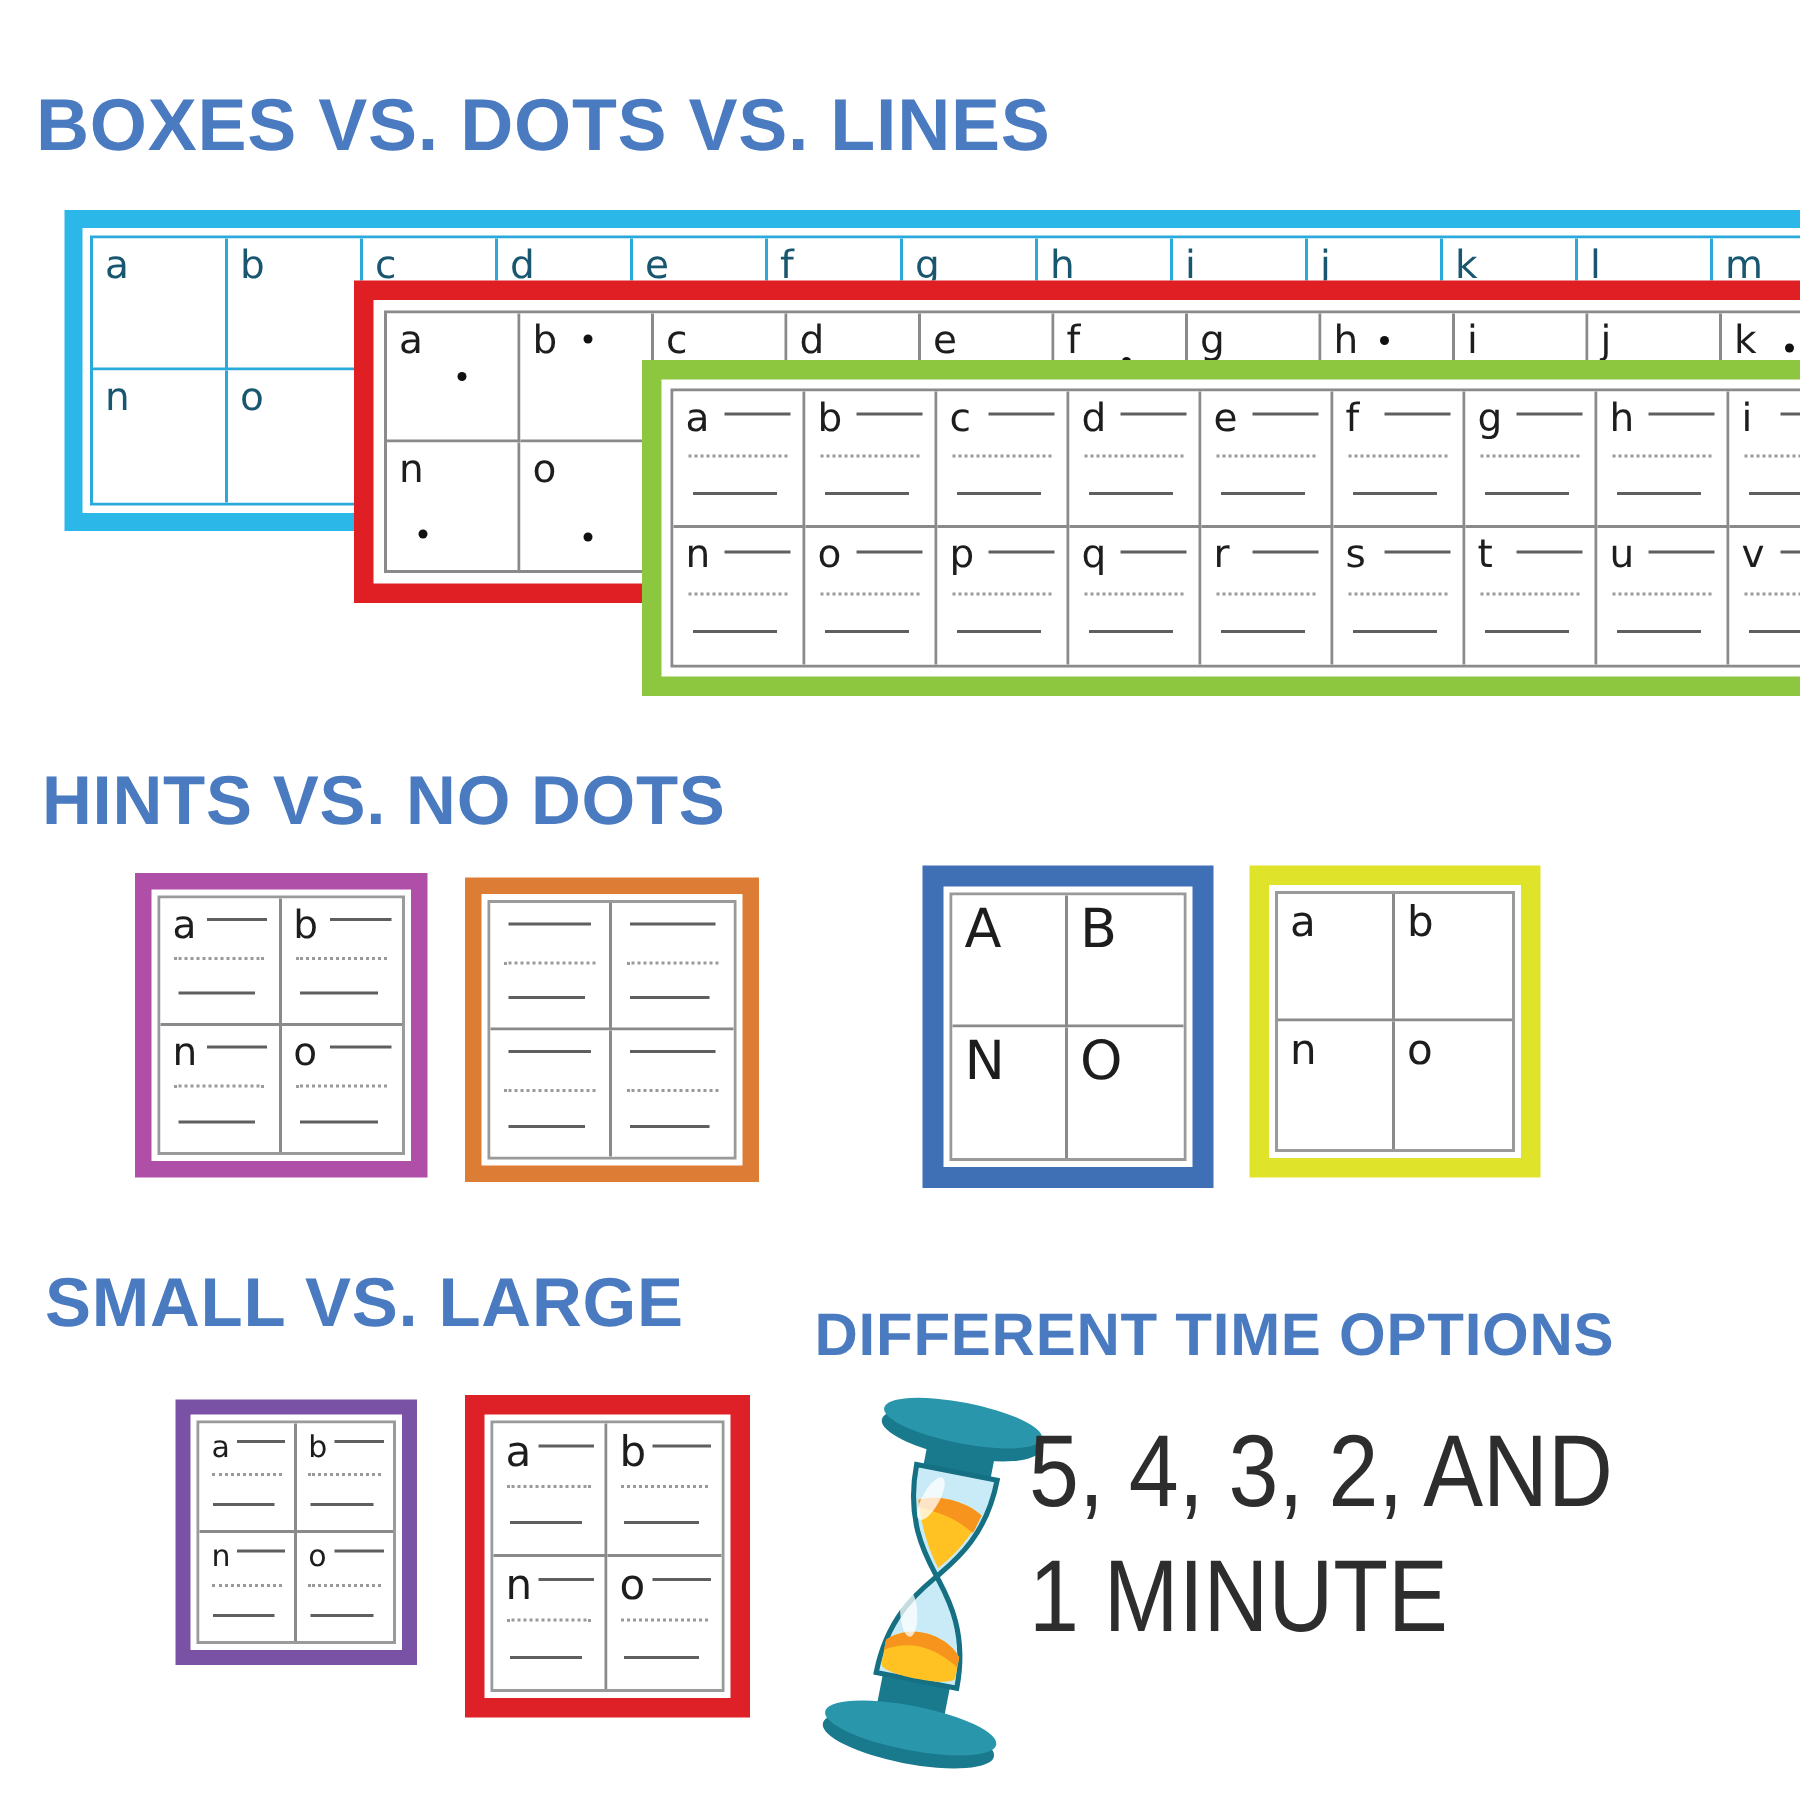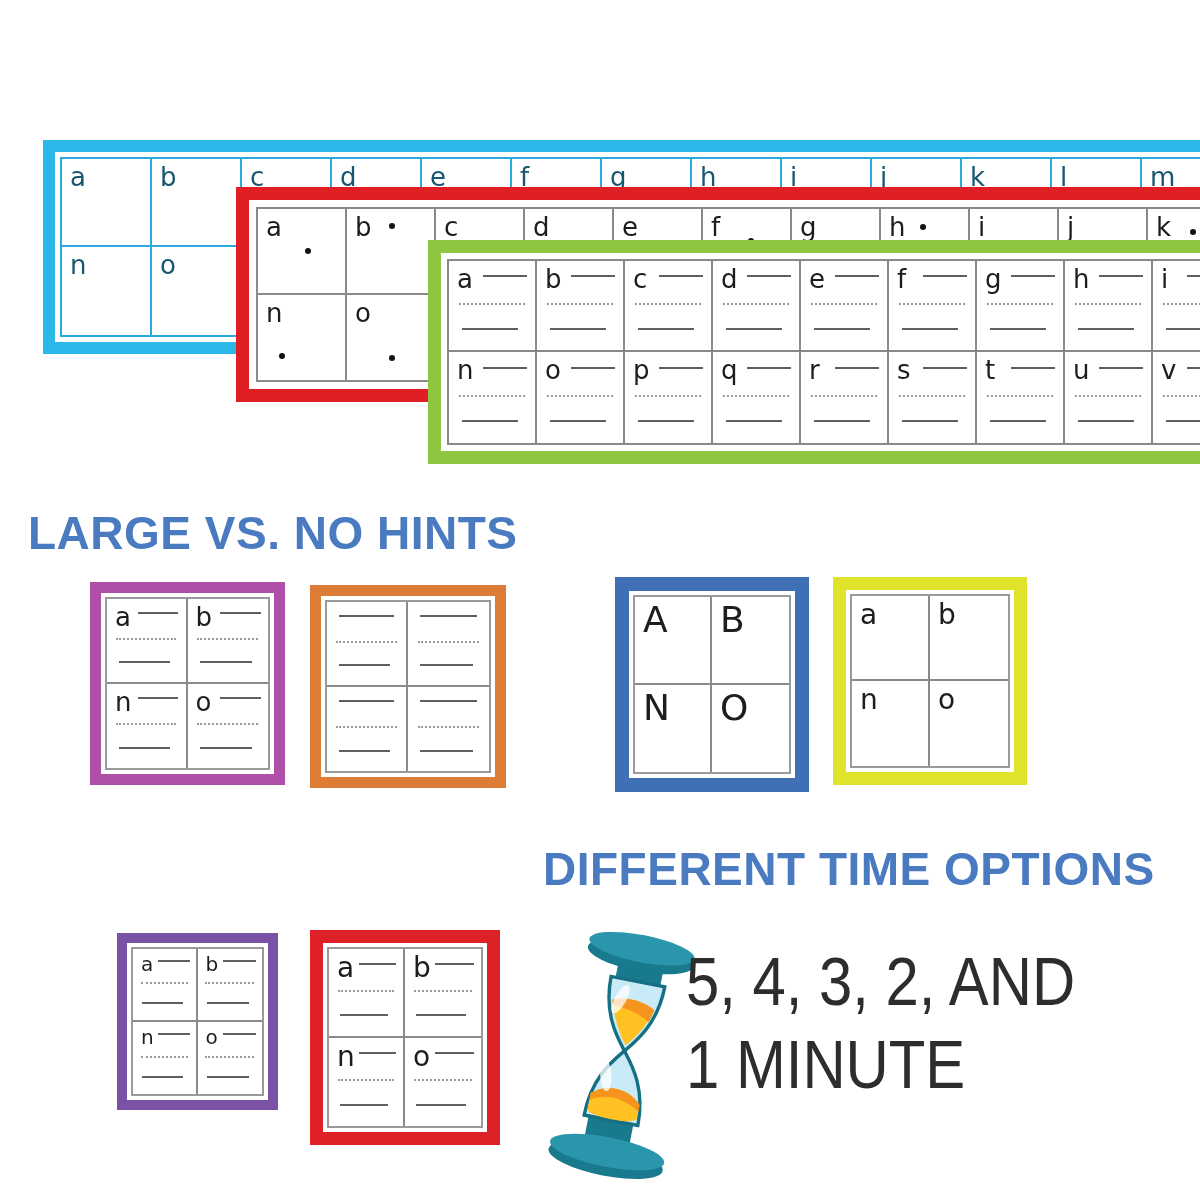--- a/index.html
+++ b/index.html
@@ -10,21 +10,21 @@
   }
   .title {
     position:absolute; margin:0; color:var(--title-blue,#4a7ac0);
     font-weight:600; letter-spacing:0.5px; white-space:nowrap;
     font-family:"Liberation Sans", sans-serif;
   }
   .t-boxes { left:24px;  top:56px;  font-size:49px; }
   .t-hints { left:28px;  top:506px; font-size:46px; }
   .t-case  { left:600px; top:506px; font-size:46px; }
   .t-size  { left:30px;  top:841px; font-size:46px; }
-  .t-time  { left:543px; top:842px; font-size:46px; }
+  .t-time  { left:543px; top:868px; font-size:40px; }
 
   
   .sheet { position:absolute; background:#fff; }
   .sheet .tbl {
     width:100%; height:100%; display:grid; grid-template-rows:1fr 1fr;
     border:2px solid var(--grid-color,#8a8a8a); background:#fff;
   }
   .sheet-boxes {
     left:43px; top:140px; width:1212px; height:214px; z-index:1;
     border:12px solid var(--boxes-border,#2bb7e8); padding:5px;
@@ -82,20 +82,21 @@
     font-size:68px; line-height:1.22; font-weight:400; white-space:nowrap;
     transform:scaleX(0.88); transform-origin:left top;
     font-family:"Liberation Sans", sans-serif;
   }
 </style>
 </head>
 <body>
 
 <div id="canvas">
 
+  <h2 class="title t-boxes">BOXES VS. DOTS VS. LINES</h2>
 
   <div class="sheet sheet-boxes">
     <div class="tbl">
         <div class="cell br bb">
           <span class="lt">a</span>
         </div>
         <div class="cell br bb">
           <span class="lt">b</span>
         </div>
         <div class="cell br bb">
@@ -317,21 +318,21 @@
         </div>
         <div class="cell br">
           <span class="lt">v</span>
           <div class="pl pl-top"></div>
           <div class="pl pl-dotted"></div>
           <div class="pl pl-bot"></div>
         </div>
       </div>
   </div>
 
-  <h2 class="title t-hints">LARGE VS. NO HINTS</h2>
+  <h2 class="title t-hints">HINTS VS. NO DOTS</h2>
 
   <div class="card card-hints">
     <div class="tbl">
         <div class="cell br bb">
           <span class="lt">a</span>
           <div class="pl pl-top"></div>
           <div class="pl pl-dotted"></div>
           <div class="pl pl-bot"></div>
         </div>
         <div class="cell bb">
@@ -408,20 +409,21 @@
         </div>
         <div class="cell br">
           <span class="lt">n</span>
         </div>
         <div class="cell ">
           <span class="lt">o</span>
         </div>
       </div>
   </div>
 
+  <h2 class="title t-size">SMALL VS. LARGE</h2>
 
   <div class="card card-small">
     <div class="tbl">
         <div class="cell br bb">
           <span class="lt">a</span>
           <div class="pl pl-top"></div>
           <div class="pl pl-dotted"></div>
           <div class="pl pl-bot"></div>
         </div>
         <div class="cell bb">

